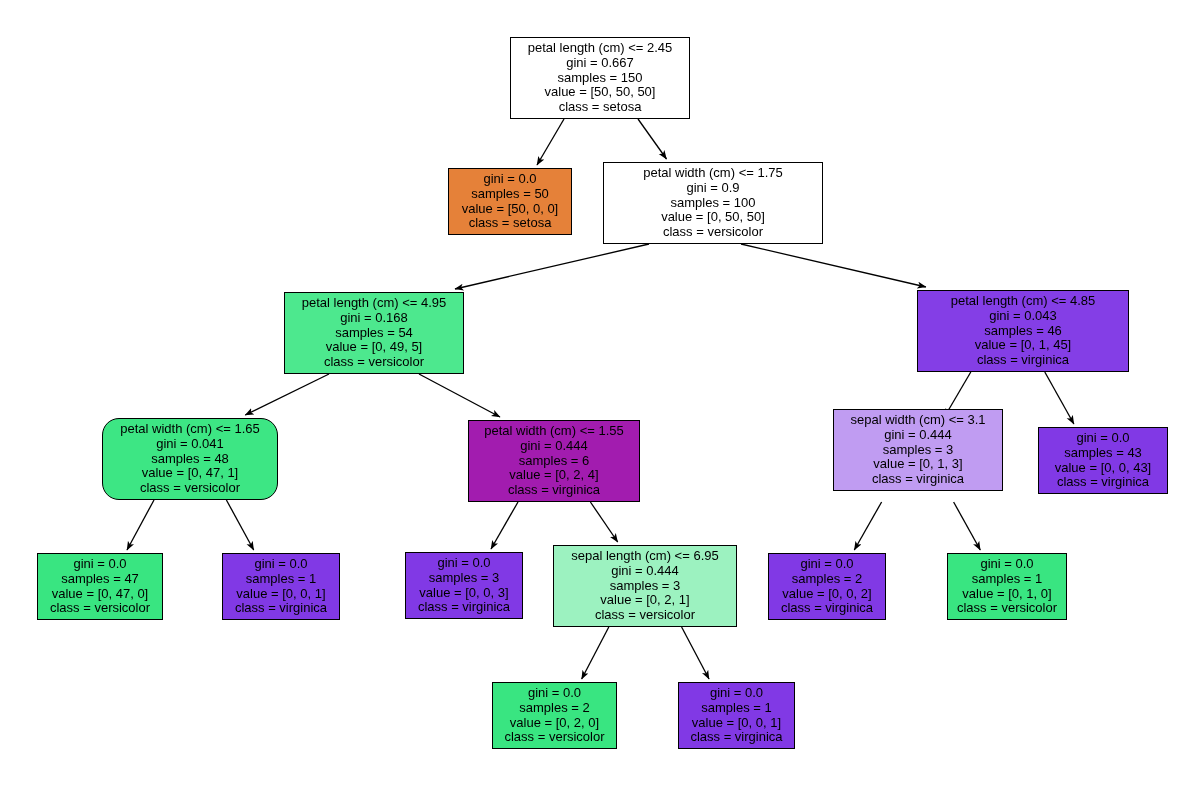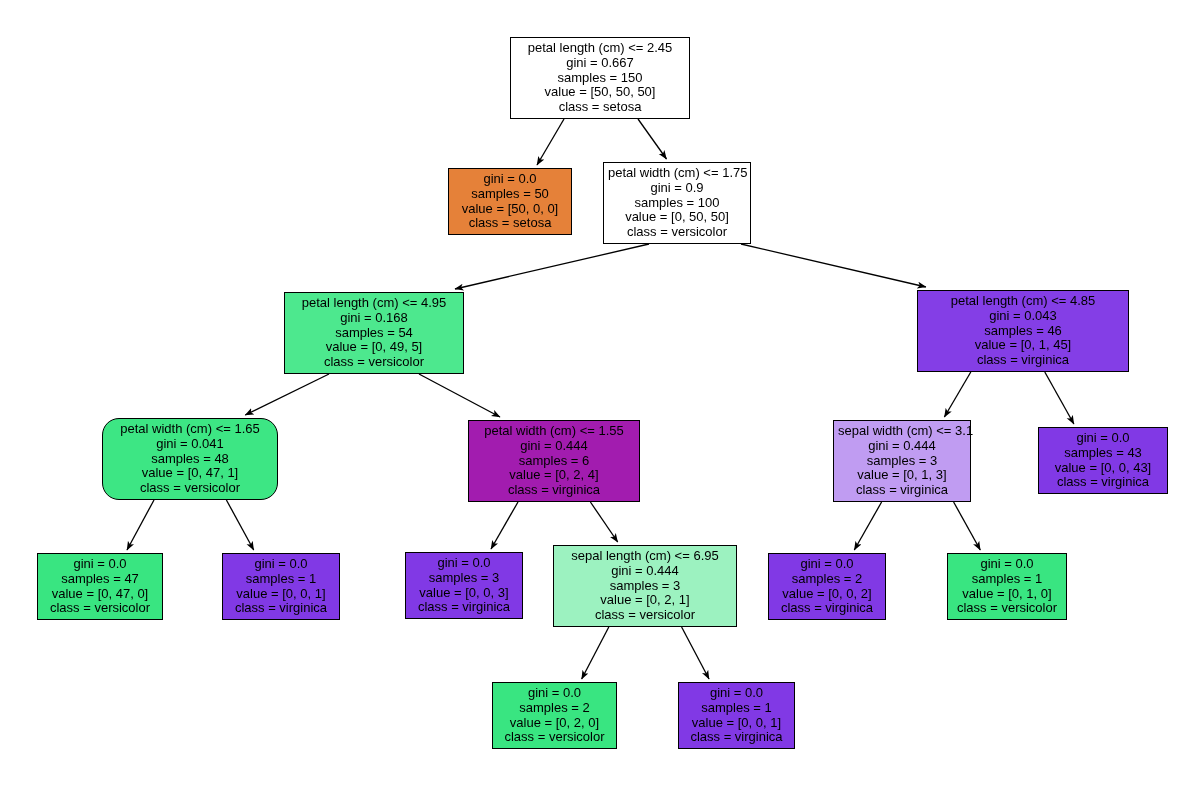--- a/index.html
+++ b/index.html
@@ -75,21 +75,21 @@
     <div class="line">class = setosa</div>
   </div>
 
   <div class="node" id="node-1" style="left: 448px; top: 168px; width: 124px; background-color: rgb(229, 129, 57);">
     <div class="line">gini = 0.0</div>
     <div class="line">samples = 50</div>
     <div class="line">value = [50, 0, 0]</div>
     <div class="line">class = setosa</div>
   </div>
 
-  <div class="node" id="node-2" style="left: 603px; top: 162px; width: 148px; background-color: rgb(255, 255, 255);">
+  <div class="node" id="node-2" style="left: 603px; top: 162px; width: 220px; background-color: rgb(255, 255, 255);">
     <div class="line">petal width (cm) &lt;= 1.75</div>
     <div class="line">gini = 0.9</div>
     <div class="line">samples = 100</div>
     <div class="line">value = [0, 50, 50]</div>
     <div class="line">class = versicolor</div>
   </div>
 
   <div class="node" id="node-3" style="left: 284px; top: 292px; width: 180px; background-color: rgb(77, 232, 142);">
     <div class="line">petal length (cm) &lt;= 4.95</div>
     <div class="line">gini = 0.168</div>
@@ -115,21 +115,21 @@
   </div>
 
   <div class="node" id="node-6" style="left: 468px; top: 420px; width: 172px; background-color: #a21caf;">
     <div class="line">petal width (cm) &lt;= 1.55</div>
     <div class="line">gini = 0.444</div>
     <div class="line">samples = 6</div>
     <div class="line">value = [0, 2, 4]</div>
     <div class="line">class = virginica</div>
   </div>
 
-  <div class="node" id="node-7" style="left: 833px; top: 420px; width: 138px; background-color: rgb(192, 156, 242);">
+  <div class="node" id="node-7" style="left: 833px; top: 409px; width: 170px; background-color: rgb(192, 156, 242);">
     <div class="line">sepal width (cm) &lt;= 3.1</div>
     <div class="line">gini = 0.444</div>
     <div class="line">samples = 3</div>
     <div class="line">value = [0, 1, 3]</div>
     <div class="line">class = virginica</div>
   </div>
 
   <div class="node" id="node-8" style="left: 1038px; top: 427px; width: 130px; background-color: rgb(129, 57, 229);">
     <div class="line">gini = 0.0</div>
     <div class="line">samples = 43</div>

